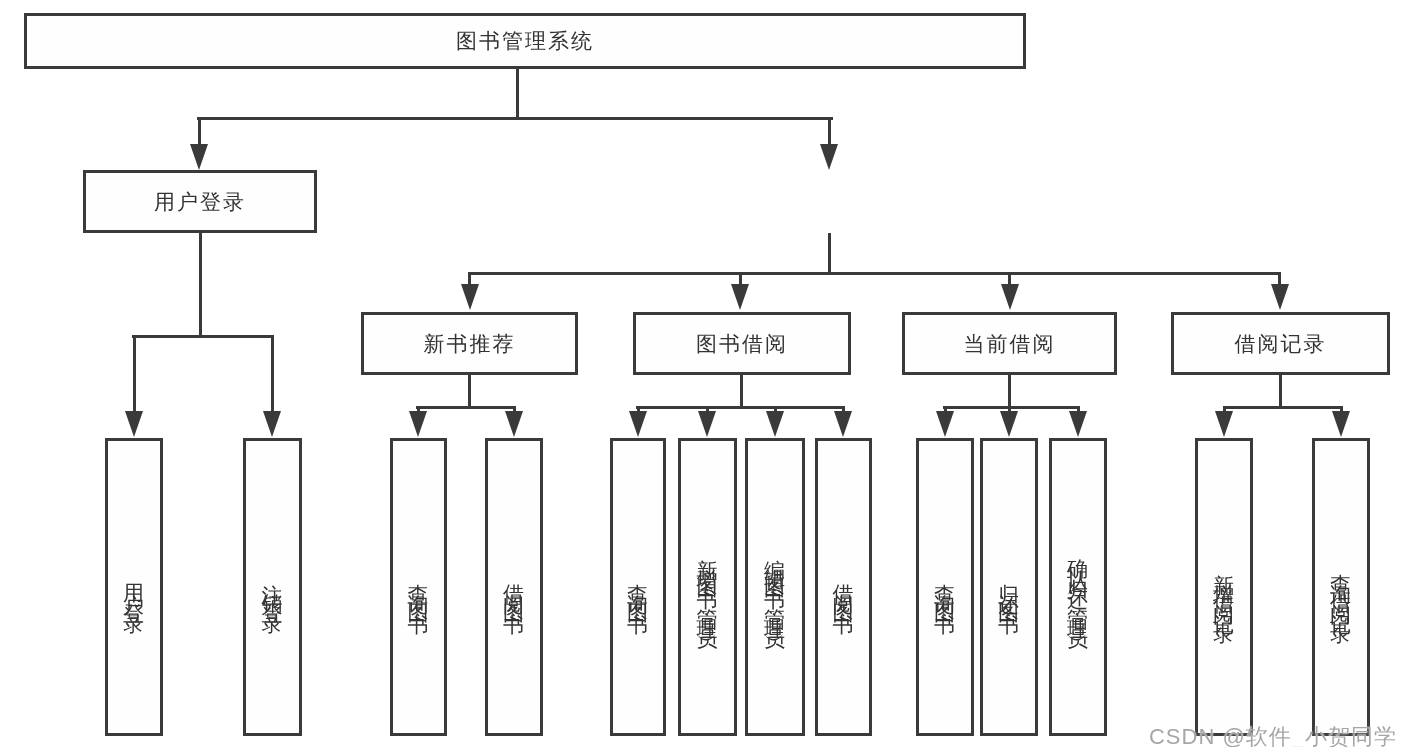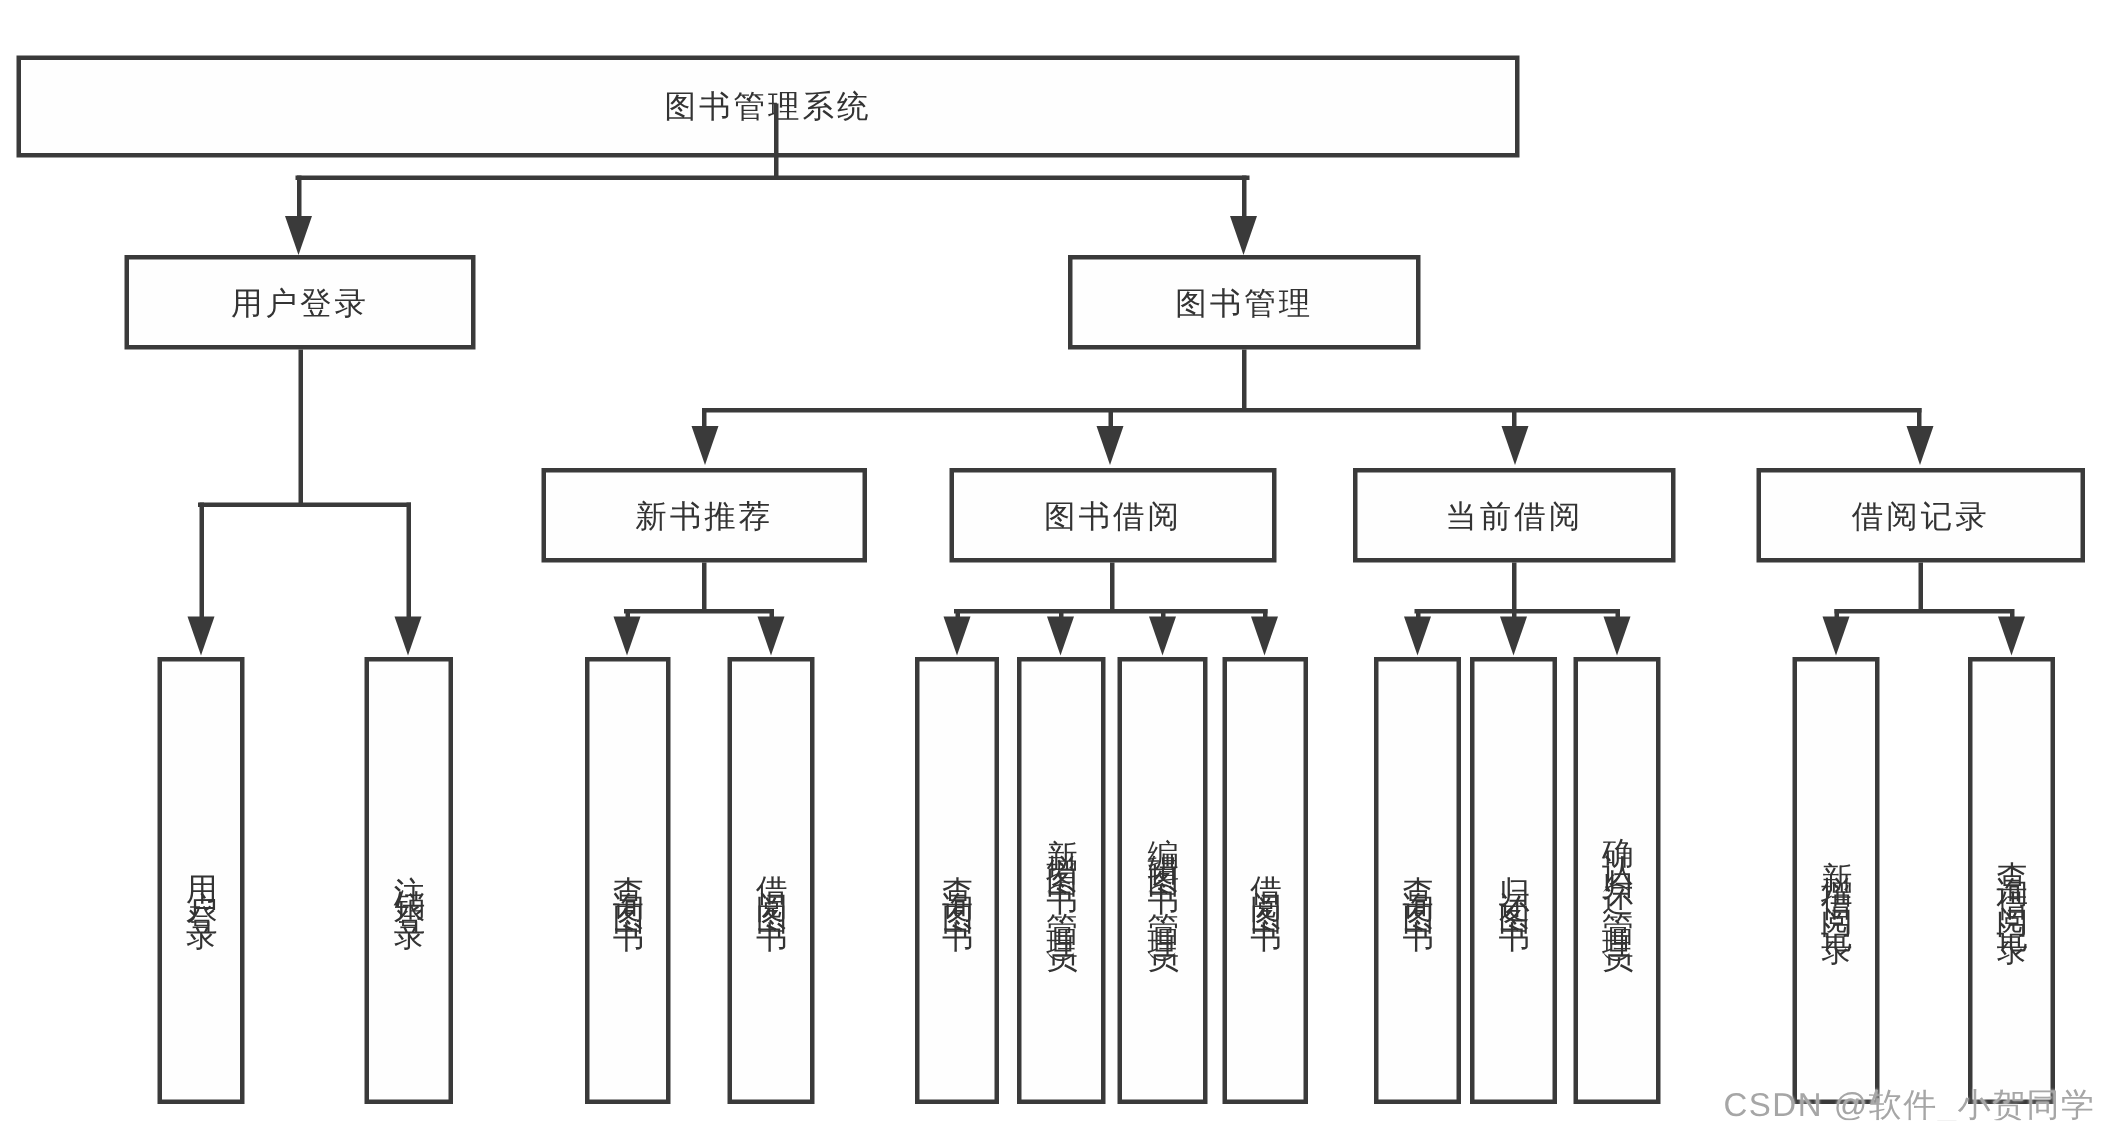--- a/index.html
+++ b/index.html
@@ -58,36 +58,33 @@
     white-space: nowrap;
     z-index: 5;
     text-shadow: 0 0 2px #ffffff;
   }
 </style>
 </head>
 <body>
 
 <div class="canvas">
 
-  <div class="box" style="left:11px; top:13px; width:1002px; height:68px;margin-top:24px;">
+  <div class="box" style="left:24px; top:13px; width:1002px; height:56px;">
     <span class="lbl">图书管理系统</span>
   </div>
 
   <div class="vline" style="left:516px; top:69px; height:50px;"></div>
   <div class="hline" style="left:197px; top:117px; width:636px;"></div>
   <div class="vline" style="left:198px; top:117px; height:30px;"></div>
   <div class="ahead" style="left:190px; top:144px;"></div>
   <div class="vline" style="left:828px; top:117px; height:30px;"></div>
   <div class="ahead" style="left:820px; top:144px;"></div>
 
   <div class="box" style="left:83px; top:170px; width:234px; height:63px;">
     <span class="lbl">用户登录</span>
-  </div>
-  <div class="box" style="left:712px; top:170px; width:235px; height:63px;">
-    <span class="lbl">图书管理</span>
   </div>
 
   <div class="vline" style="left:199px; top:233px; height:104px;"></div>
   <div class="hline" style="left:132px; top:335px; width:142px;"></div>
   <div class="vline" style="left:133px; top:335px; height:80px;"></div>
   <div class="ahead" style="left:125px; top:411px;"></div>
   <div class="vline" style="left:271px; top:335px; height:80px;"></div>
   <div class="ahead" style="left:263px; top:411px;"></div>
 
   <div class="vline" style="left:828px; top:233px; height:41px;"></div>

